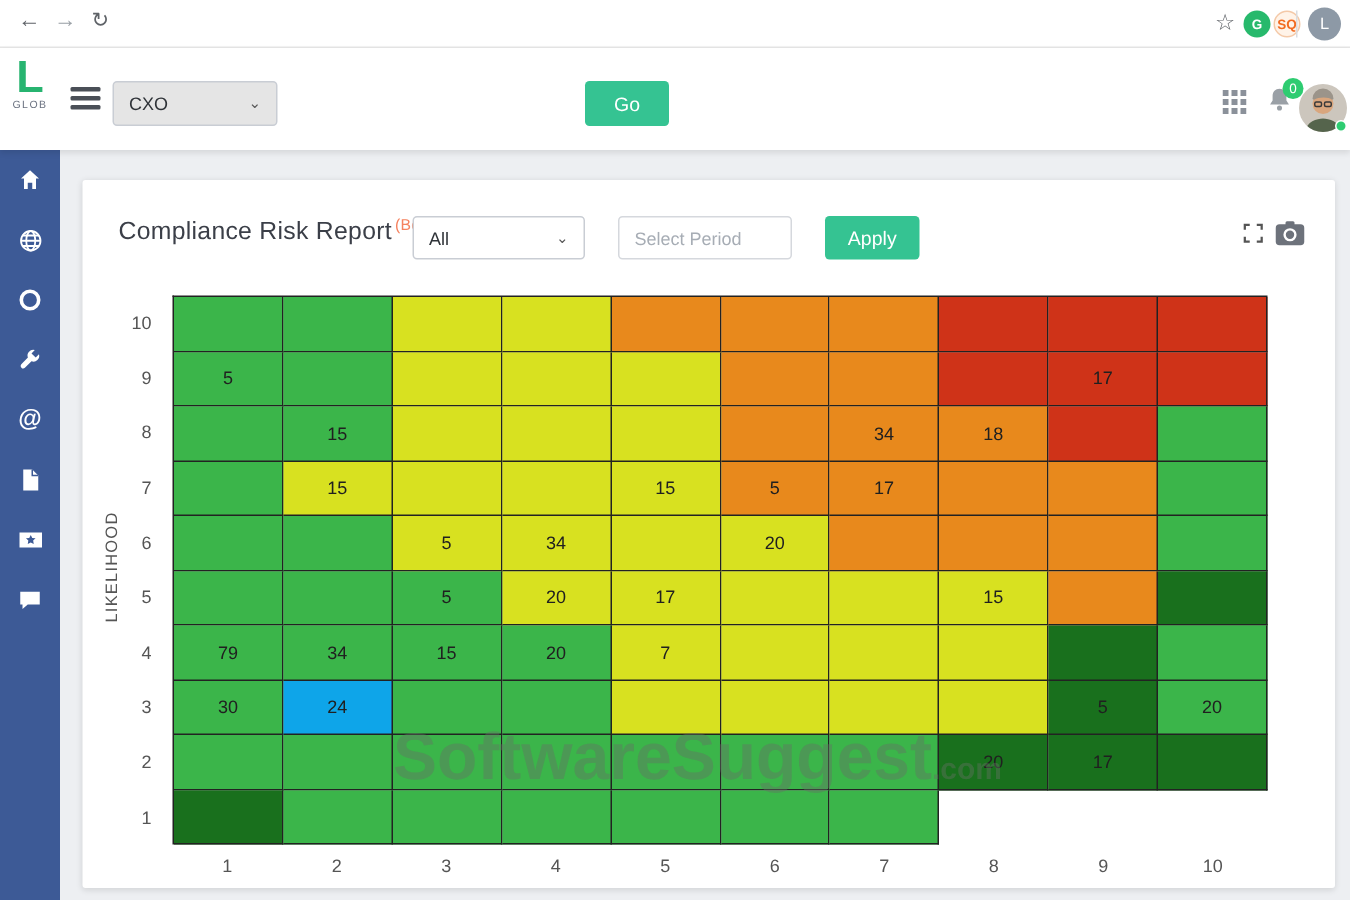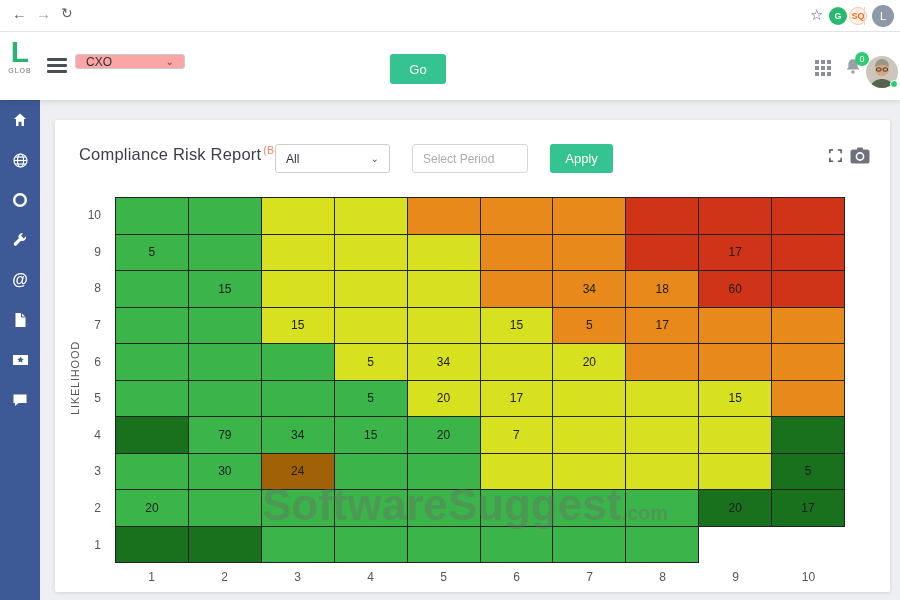--- a/index.html
+++ b/index.html
@@ -14,21 +14,21 @@
   #profile-badge { position:absolute; left:872px; top:5px; width:22px; height:22px; border-radius:50%; background:#8d99a6; color:#fff; font-size:11px; display:flex; align-items:center; justify-content:center; }
   #chrome-divider { position:absolute; left:864px; top:7px; width:1px; height:18px; background:#dadce0; }
 
   
   #app-header { position:absolute; left:0; top:32px; width:900px; height:68px; background:#fff; box-shadow:0 2px 4px rgba(0,0,0,.10); z-index:5; }
   #logo-box { position:absolute; left:0; top:0; width:40px; height:68px; text-align:center; }
   #logo-letter { font-size:30px; font-weight:bold; color:#27b470; line-height:1.3; display:block; }
   #logo-sub { font-size:7px; letter-spacing:1px; color:#6b7280; display:block; margin-top:-4px; }
   #menu-toggle { position:absolute; left:47px; top:26px; width:20px; height:15px; cursor:pointer; }
   #menu-toggle span { display:block; height:2.5px; background:#4a4f57; margin-bottom:3.5px; border-radius:1px; }
-  .hdr-select { position:absolute; top:22px; height:15px; border:1px solid #c9cdd4; border-radius:3px; background:#fca5a5; font-size:12px; color:#2f3338; display:flex; align-items:center; padding:0 10px; cursor:pointer; }
+  .hdr-select { position:absolute; top:22px; height:30px; border:1px solid #c9cdd4; border-radius:3px; background:#e5e5e5; font-size:12px; color:#2f3338; display:flex; align-items:center; padding:0 10px; cursor:pointer; }
   .hdr-select .chev { margin-left:auto; font-size:10px; color:#555; }
   #role-select { left:75px; width:110px; }
   #company-select { left:200px; width:170px; }
   #go-button { position:absolute; left:390px; top:22px; width:56px; height:30px; background:#35c392; color:#fff; border:none; border-radius:3px; font-size:13px; cursor:pointer; font-family:"Liberation Sans",sans-serif; }
   #grid-icon { position:absolute; left:815px; top:28px; cursor:pointer; }
   #bell-wrap { position:absolute; left:843px; top:25px; width:24px; height:26px; cursor:pointer; }
   #bell-badge { position:absolute; left:12px; top:-5px; width:14px; height:14px; border-radius:50%; background:#2ecc71; color:#fff; font-size:9px; display:flex; align-items:center; justify-content:center; }
   #user-avatar { position:absolute; left:866px; top:24px; width:32px; height:32px; border-radius:50%; overflow:hidden; cursor:pointer; }
   #status-dot { position:absolute; left:890px; top:48px; width:8px; height:8px; border-radius:50%; background:#2ecc71; border:1px solid #fff; }
 
@@ -251,21 +251,20 @@
         <div class="hm-cell" style="background: rgb(207, 51, 24);">17</div>
         <div class="hm-cell" style="background: rgb(207, 51, 24);"></div>
         <div class="hm-cell" style="background: rgb(59, 181, 74);"></div>
         <div class="hm-cell" style="background: rgb(59, 181, 74);">15</div>
         <div class="hm-cell" style="background: rgb(216, 225, 32);"></div>
         <div class="hm-cell" style="background: rgb(216, 225, 32);"></div>
         <div class="hm-cell" style="background: rgb(216, 225, 32);"></div>
         <div class="hm-cell" style="background: rgb(232, 137, 28);"></div>
         <div class="hm-cell" style="background: rgb(232, 137, 28);">34</div>
         <div class="hm-cell" style="background: rgb(232, 137, 28);">18</div>
-        <div class="hm-cell" style="background: rgb(207, 51, 24);">60</div>
         <div class="hm-cell" style="background: rgb(207, 51, 24);"></div>
         <div class="hm-cell" style="background: rgb(59, 181, 74);"></div>
         <div class="hm-cell" style="background: rgb(59, 181, 74);"></div>
         <div class="hm-cell" style="background: rgb(216, 225, 32);">15</div>
         <div class="hm-cell" style="background: rgb(216, 225, 32);"></div>
         <div class="hm-cell" style="background: rgb(216, 225, 32);"></div>
         <div class="hm-cell" style="background: rgb(216, 225, 32);">15</div>
         <div class="hm-cell" style="background: rgb(232, 137, 28);">5</div>
         <div class="hm-cell" style="background: rgb(232, 137, 28);">17</div>
         <div class="hm-cell" style="background: rgb(232, 137, 28);"></div>
@@ -295,21 +294,21 @@
         <div class="hm-cell" style="background: rgb(59, 181, 74);">34</div>
         <div class="hm-cell" style="background: rgb(59, 181, 74);">15</div>
         <div class="hm-cell" style="background: rgb(59, 181, 74);">20</div>
         <div class="hm-cell" style="background: rgb(216, 225, 32);">7</div>
         <div class="hm-cell" style="background: rgb(216, 225, 32);"></div>
         <div class="hm-cell" style="background: rgb(216, 225, 32);"></div>
         <div class="hm-cell" style="background: rgb(216, 225, 32);"></div>
         <div class="hm-cell" style="background: rgb(25, 112, 29);"></div>
         <div class="hm-cell" style="background: rgb(59, 181, 74);"></div>
         <div class="hm-cell" style="background: rgb(59, 181, 74);">30</div>
-        <div class="hm-cell" style="background: #a16207;">24</div>
+        <div class="hm-cell" style="background: #0ea5e9;">24</div>
         <div class="hm-cell" style="background: rgb(59, 181, 74);"></div>
         <div class="hm-cell" style="background: rgb(59, 181, 74);"></div>
         <div class="hm-cell" style="background: rgb(216, 225, 32);"></div>
         <div class="hm-cell" style="background: rgb(216, 225, 32);"></div>
         <div class="hm-cell" style="background: rgb(216, 225, 32);"></div>
         <div class="hm-cell" style="background: rgb(216, 225, 32);"></div>
         <div class="hm-cell" style="background: rgb(25, 112, 29);">5</div>
         <div class="hm-cell" style="background: rgb(59, 181, 74);">20</div>
         <div class="hm-cell" style="background: rgb(59, 181, 74);"></div>
         <div class="hm-cell" style="background: rgb(59, 181, 74);"></div>

